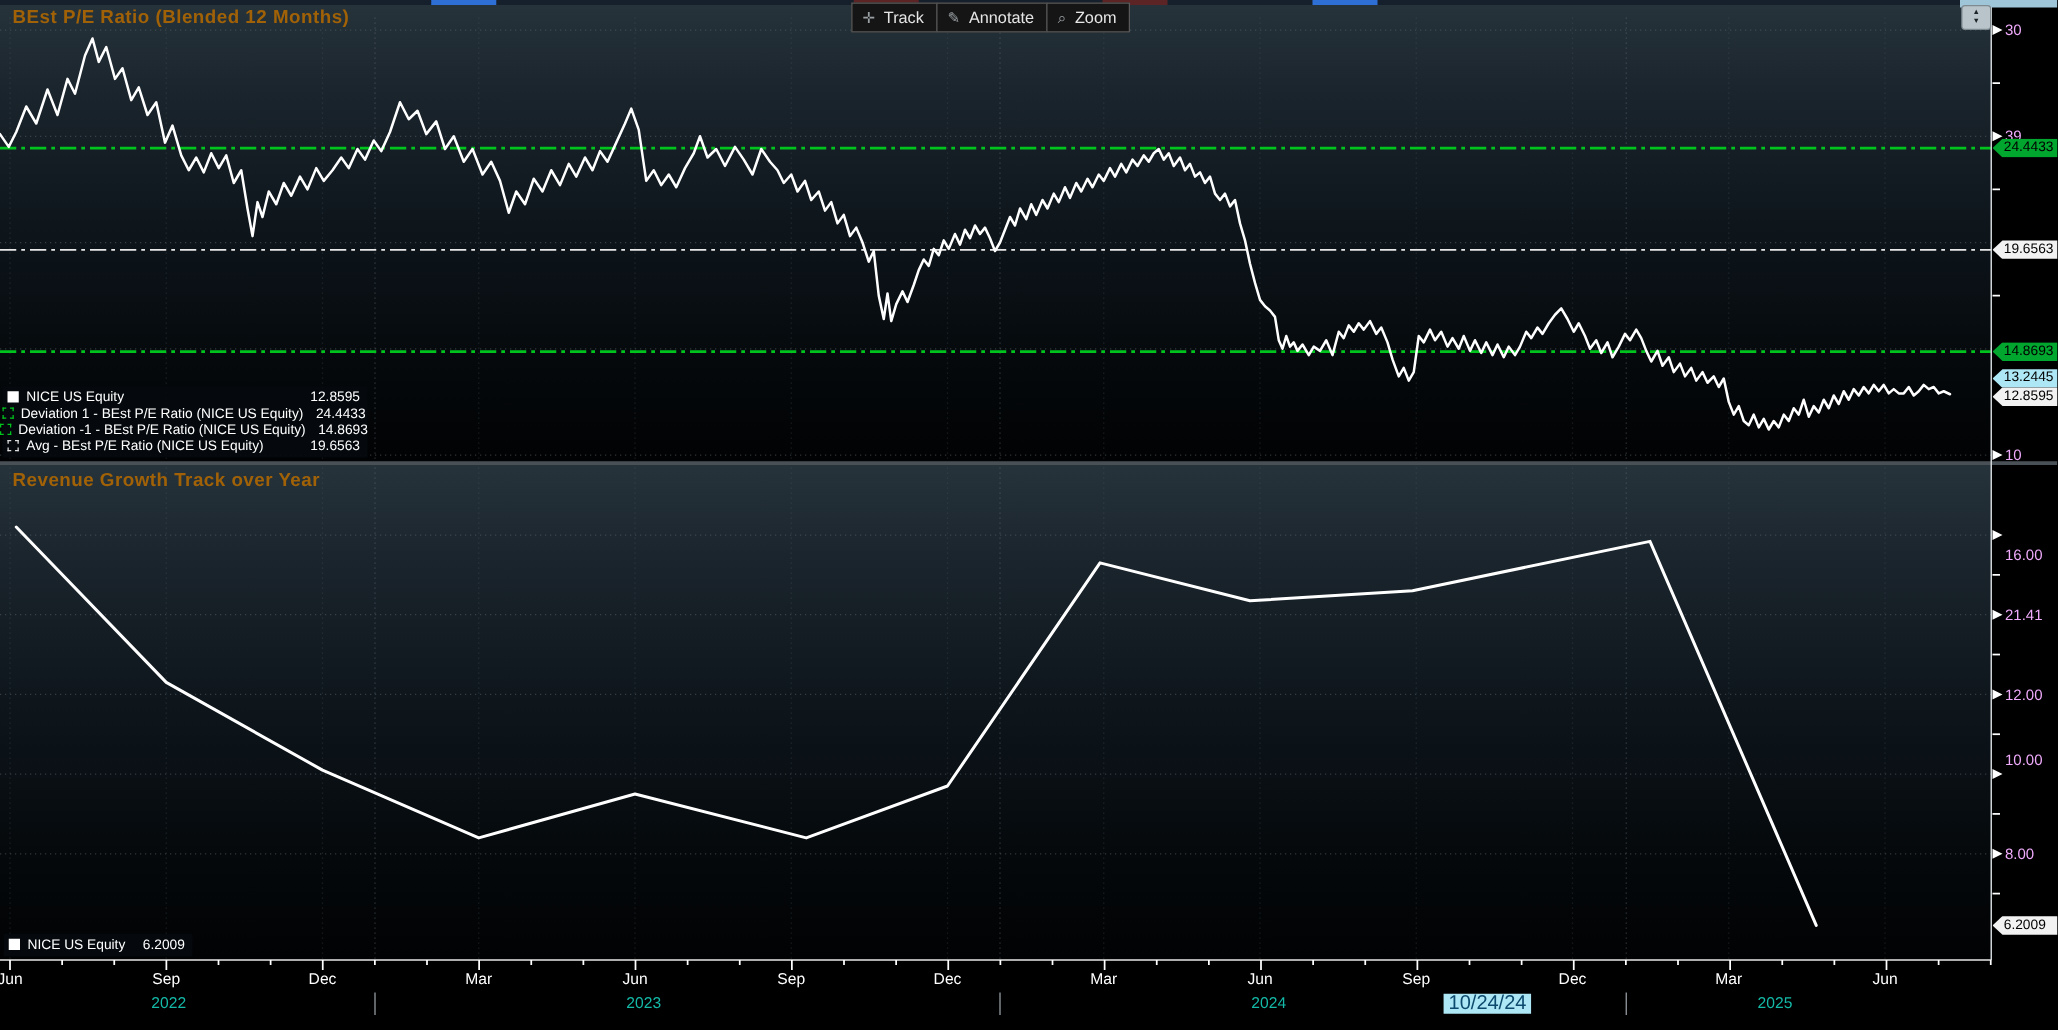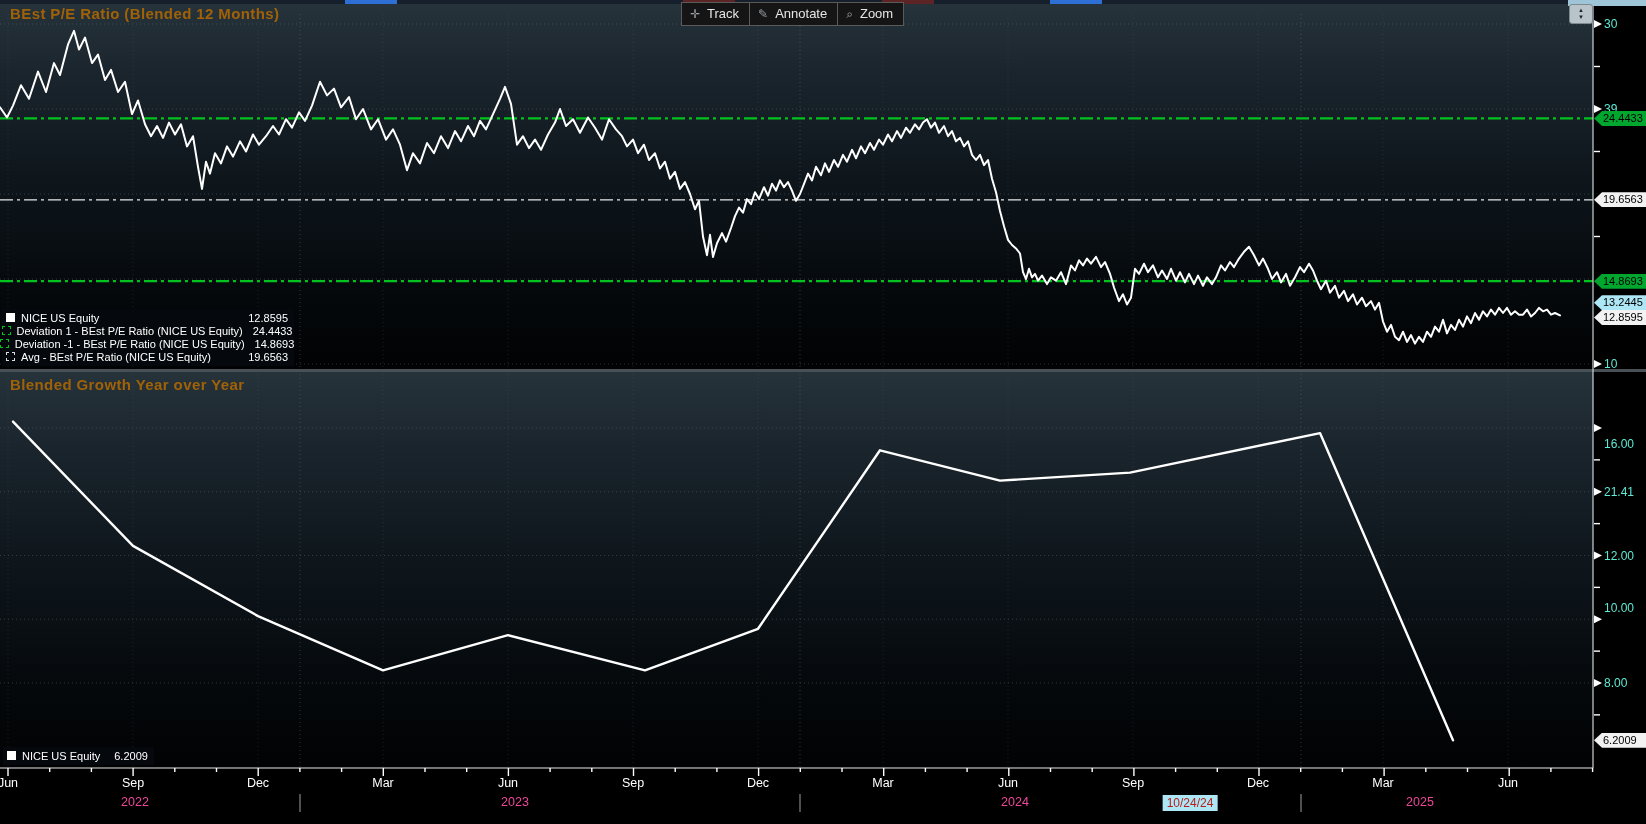--- a/index.html
+++ b/index.html
@@ -24,30 +24,30 @@
            font-size:6px;line-height:7px;color:#1c2327;cursor:pointer;}
   .legend{position:absolute;background:rgba(6,10,14,.9);color:#fff;font-size:11px;z-index:5;padding:2px 6px 3px 4px;}
   #legend-pe{left:2px;top:309px;width:282px;}
   #legend-rev{left:3px;top:747px;}
   .lrow{display:flex;align-items:center;height:13px;white-space:nowrap;justify-content:center;}
   .sw{width:9px;height:9px;margin-right:6px;flex:0 0 auto;box-sizing:border-box;}
   .sw.solid-white{background:#fff;}
   .sw.dashed-green{border:1px dashed #00c31e;}
   .sw.dashed-white{border:1px dashed #ddd;}
   .lval{margin-left:auto;padding-left:10px;}
-  .ytick{position:absolute;left:1604px;color:#5eead4;font-size:12px;transform:translateY(-50%);z-index:4;}
+  .ytick{position:absolute;left:1604px;color:#f0abfc;font-size:12px;transform:translateY(-50%);z-index:4;}
   .badge{position:absolute;left:1594px;width:52px;height:15px;color:#000;font-size:11px;line-height:15px;
          padding-left:9px;z-index:5;clip-path:polygon(8px 0,100% 0,100% 100%,8px 100%,0 50%);}
   .badge.green{background:#00a62e;}
   .badge.white{background:#f2f2f2;}
   .badge.cyan{background:#ade6f4;}
   .mlabel{position:absolute;top:776px;transform:translateX(-50%);color:#fff;font-size:12.5px;z-index:4;}
-  .yrlabel{position:absolute;top:795px;transform:translateX(-50%);color:#ec4899;font-size:12.5px;z-index:4;}
-  .date-hl{position:absolute;top:795px;transform:translateX(-50%);background:#ade6f4;color:#b91c1c;
-           font-size:12px;line-height:16px;height:16px;padding:0 4px;z-index:5;}
+  .yrlabel{position:absolute;top:795px;transform:translateX(-50%);color:#14b8a6;font-size:12.5px;z-index:4;}
+  .date-hl{position:absolute;top:795px;transform:translateX(-50%);background:#ade6f4;color:#0c4a6e;
+           font-size:16px;line-height:16px;height:16px;padding:0 4px;z-index:5;}
 </style>
 </head>
 <body>
 
 <div class="screen">
 
   <div class="topstrip" style="left:0;width:1646px;background:#16202c;"></div>
   <div class="topstrip" style="left:345px;width:52px;background:#2e6fd6;"></div>
   <div class="topstrip" style="left:683px;width:52px;background:#5c2424;"></div>
   <div class="topstrip" style="left:882px;width:52px;background:#5c2424;"></div>
@@ -162,21 +162,21 @@
       <line x1="1467.5" y1="768" x2="1467.5" y2="772" stroke="#fff" stroke-width="1.4"></line>
       <line x1="1509.2" y1="768" x2="1509.2" y2="776" stroke="#fff" stroke-width="1.4"></line>
       <line x1="1550.9" y1="768" x2="1550.9" y2="772" stroke="#fff" stroke-width="1.4"></line>
       <line x1="1592.6000000000001" y1="768" x2="1592.6000000000001" y2="772" stroke="#fff" stroke-width="1.4"></line>
       <line x1="300" y1="794" x2="300" y2="812" stroke="#9aa0a6" stroke-width="1"></line>
       <line x1="800" y1="794" x2="800" y2="812" stroke="#9aa0a6" stroke-width="1"></line>
       <line x1="1301" y1="794" x2="1301" y2="812" stroke="#9aa0a6" stroke-width="1"></line>
     </svg>
 
   <div class="panel-title" id="title-pe">BEst P/E Ratio (Blended 12 Months)</div>
-  <div class="panel-title" id="title-rev">Blended Growth Year over Year</div>
+  <div class="panel-title" id="title-rev">Revenue Growth Track over Year</div>
 
   <div class="toolbar">
     <div class="tb-btn">
       <span class="tb-ic">✛</span>
       <span>Track</span>
     </div>
     <div class="tb-btn">
       <span class="tb-ic">✎</span>
       <span>Annotate</span>
     </div>

